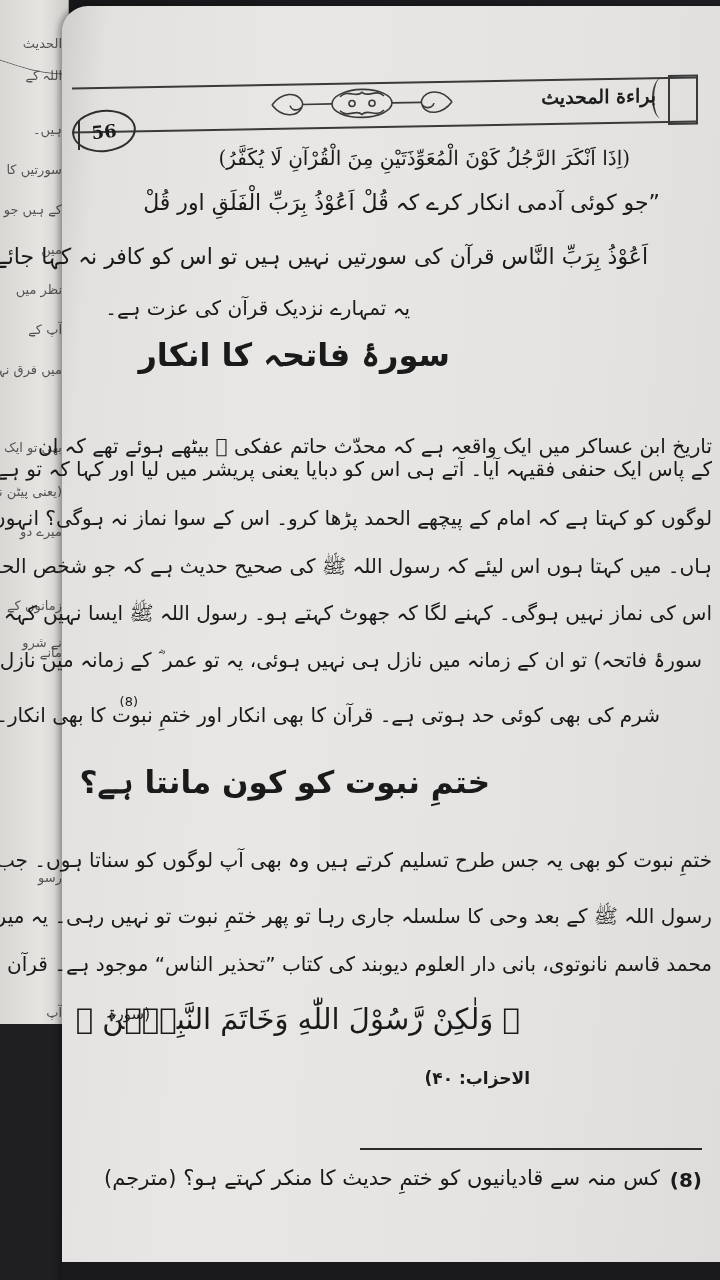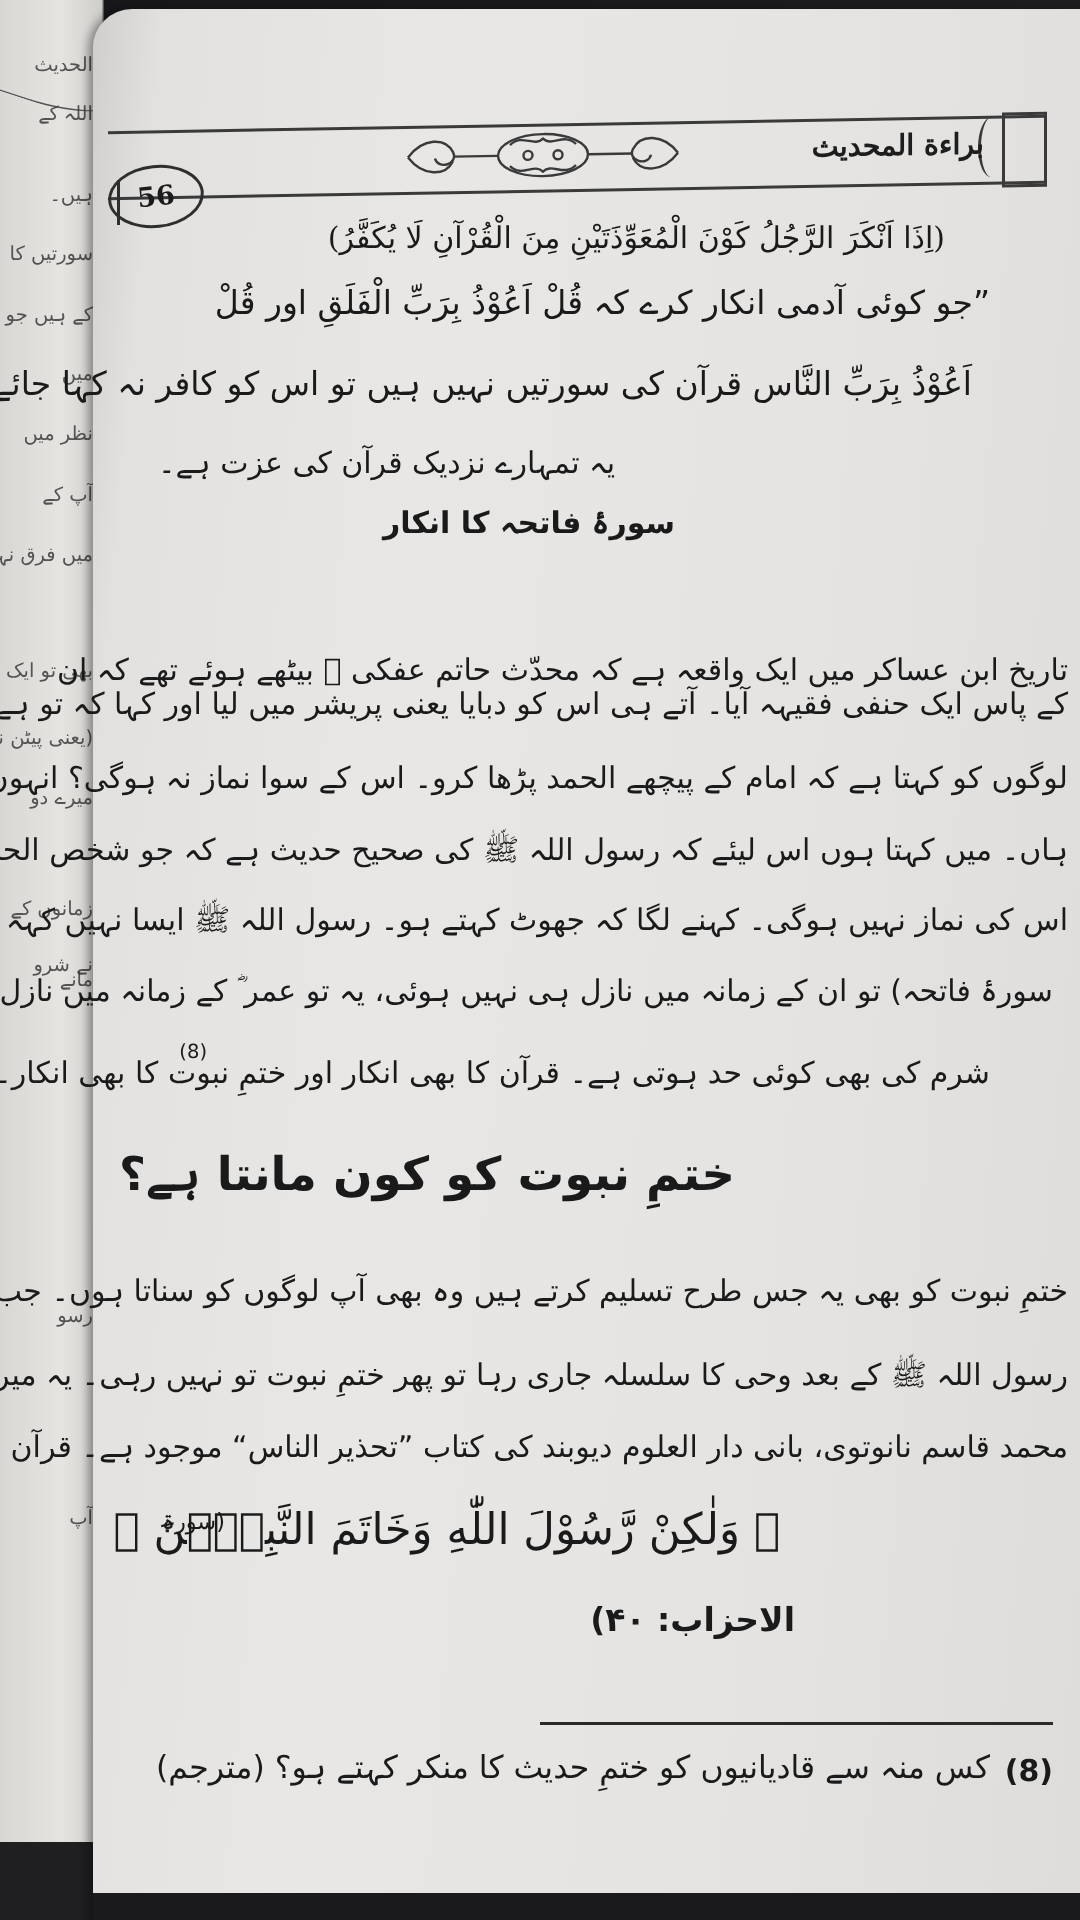--- a/index.html
+++ b/index.html
@@ -8,21 +8,21 @@
       background: #1f1f22;
       font-family: "DejaVu Sans", sans-serif;
     }
     
     .bg-top {
       position: absolute; left: 0; top: 0; width: 720px; height: 40px;
       background: linear-gradient(170deg, #17171a 0%, #202024 100%);
     }
     
     .left-page {
-      position: absolute; left: 0; top: 0; width: 68px; height: 1228px;
+      position: absolute; left: 0; top: 0; width: 68px; height: 1024px;
       background: linear-gradient(90deg, #d9d7d4 0%, #e6e4e1 60%, #cfcdca 100%);
       border-right: 1px solid #9c9a97;
       overflow: hidden;
     }
     .left-page .lp-line {
       position: absolute; right: 6px; color: #3b3b3b;
       font-family: "DejaVu Sans", sans-serif; font-size: 13px; direction: rtl;
       white-space: nowrap; opacity: 0.85;
     }
     .left-page .lp-header-rule {
@@ -73,21 +73,21 @@
       position: absolute; left: 0px; top: 120px; width: 16px; height: 30px;
       border-left: 2px solid #2e2e2e;
     }
     
     .text {
       position: absolute; direction: rtl; text-align: right; color: #1a1a1a;
       font-family: "DejaVu Sans", sans-serif; white-space: nowrap;
     }
     .arabic { font-family: "DejaVu Serif", serif; font-size: 19px; }
     .body-line { font-size: 20px; line-height: 1; }
-    .heading { font-size: 20px; font-weight: bold; }
+    .heading { font-size: 32px; font-weight: bold; }
     .heading2 { font-size: 31px; font-weight: bold; }
     .footnote-rule {
       position: absolute; left: 360px; top: 1148px; width: 342px; height: 2px; background: #2a2a2a;
     }
     .footnote { font-size: 21px; }
     .fn-marker { font-family: "DejaVu Sans", sans-serif; font-weight: bold; font-size: 20px; }
     .sup { font-size: 13px; font-family: "DejaVu Sans", sans-serif; }
   </style>
 </head>
 <body>
@@ -158,19 +158,19 @@
 <div class="text sup" style="right:582px; top:694px; direction:ltr;">(8)</div>
 
 <div class="text heading2" style="right:230px; top:764px;">ختمِ نبوت کو کون مانتا ہے؟</div>
 
 <div class="text body-line" style="right:8px; top:850px;">ختمِ نبوت کو بھی یہ جس طرح تسلیم کرتے ہیں وہ بھی آپ لوگوں کو سناتا ہوں۔ جب</div>
 <div class="text body-line" style="right:8px; top:906px;">رسول اللہ ﷺ کے بعد وحی کا سلسلہ جاری رہا تو پھر ختمِ نبوت تو نہیں رہی۔ یہ میرے پاس مولوی</div>
 <div class="text body-line" style="right:8px; top:954px;">محمد قاسم نانوتوی، بانی دار العلوم دیوبند کی کتاب ”تحذیر الناس“ موجود ہے۔ قرآن میں ہے:</div>
 
 <div class="text arabic" style="right:200px; top:1002px; font-size:29px;">﴿ وَلٰكِنْ رَّسُوْلَ اللّٰهِ وَخَاتَمَ النَّبِيّٖنَ ﴾</div>
 <div class="text" style="right:570px; top:1005px; font-size:15px;">(سورۃ</div>
-<div class="text" style="right:190px; top:1068px; font-size:22px; font-weight:bold;">الاحزاب: ۴۰)</div>
+<div class="text" style="right:190px; top:1068px; font-size:17px; font-weight:bold;">الاحزاب: ۴۰)</div>
 
 <div class="footnote-rule"></div>
 <div class="text footnote" style="right:60px; top:1166px;">کس منہ سے قادیانیوں کو ختمِ حدیث کا منکر کہتے ہو؟ (مترجم)</div>
 <div class="text fn-marker" style="right:18px; top:1168px; direction:ltr;">(8)</div>
 
 <div class="page-bottom-edge"></div>
 
 </body></html>

